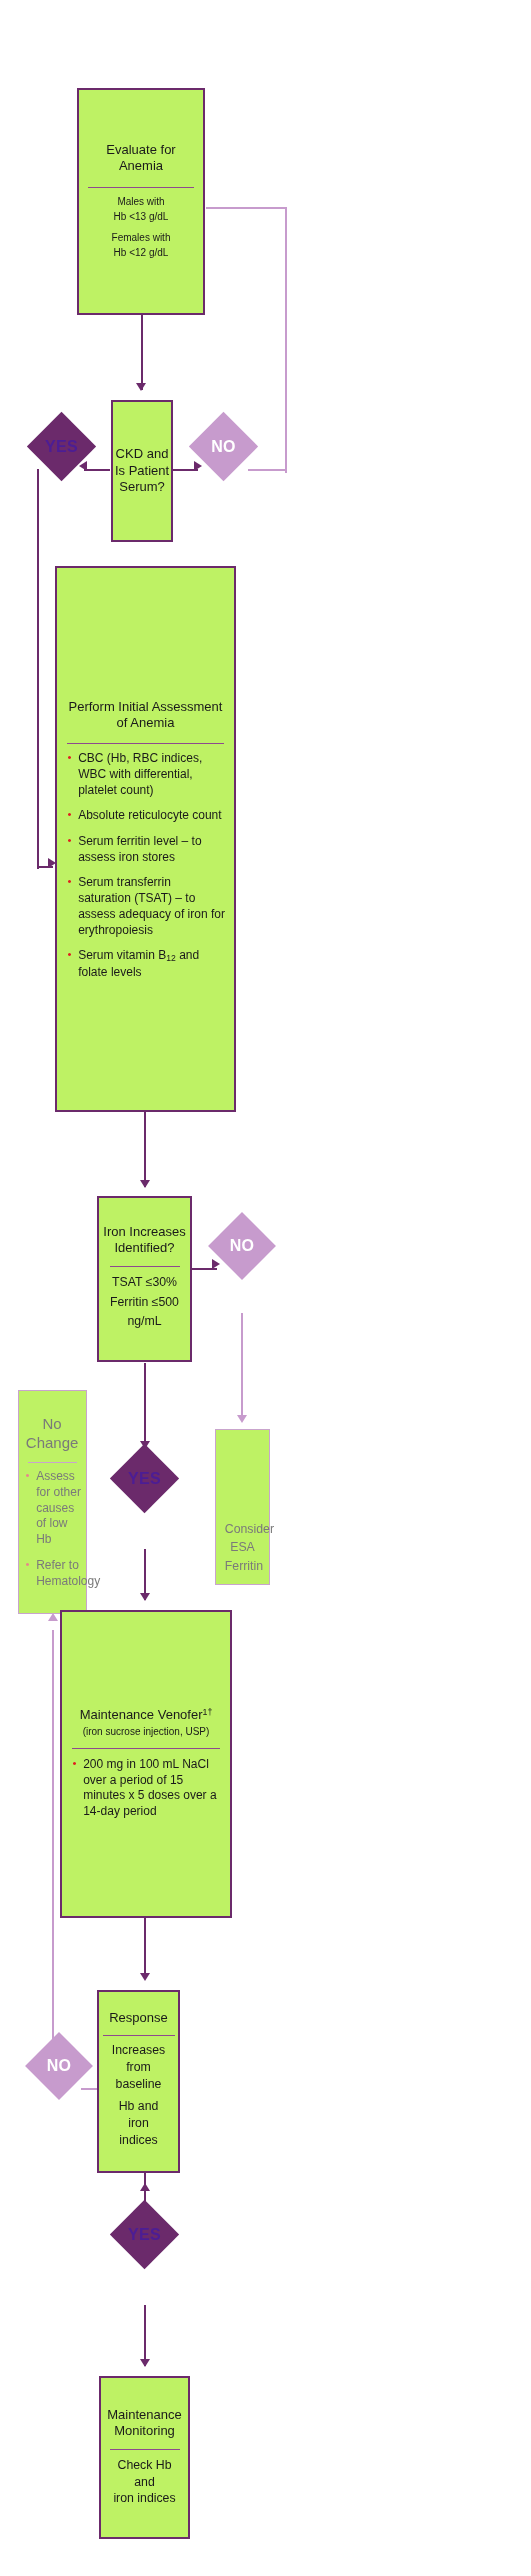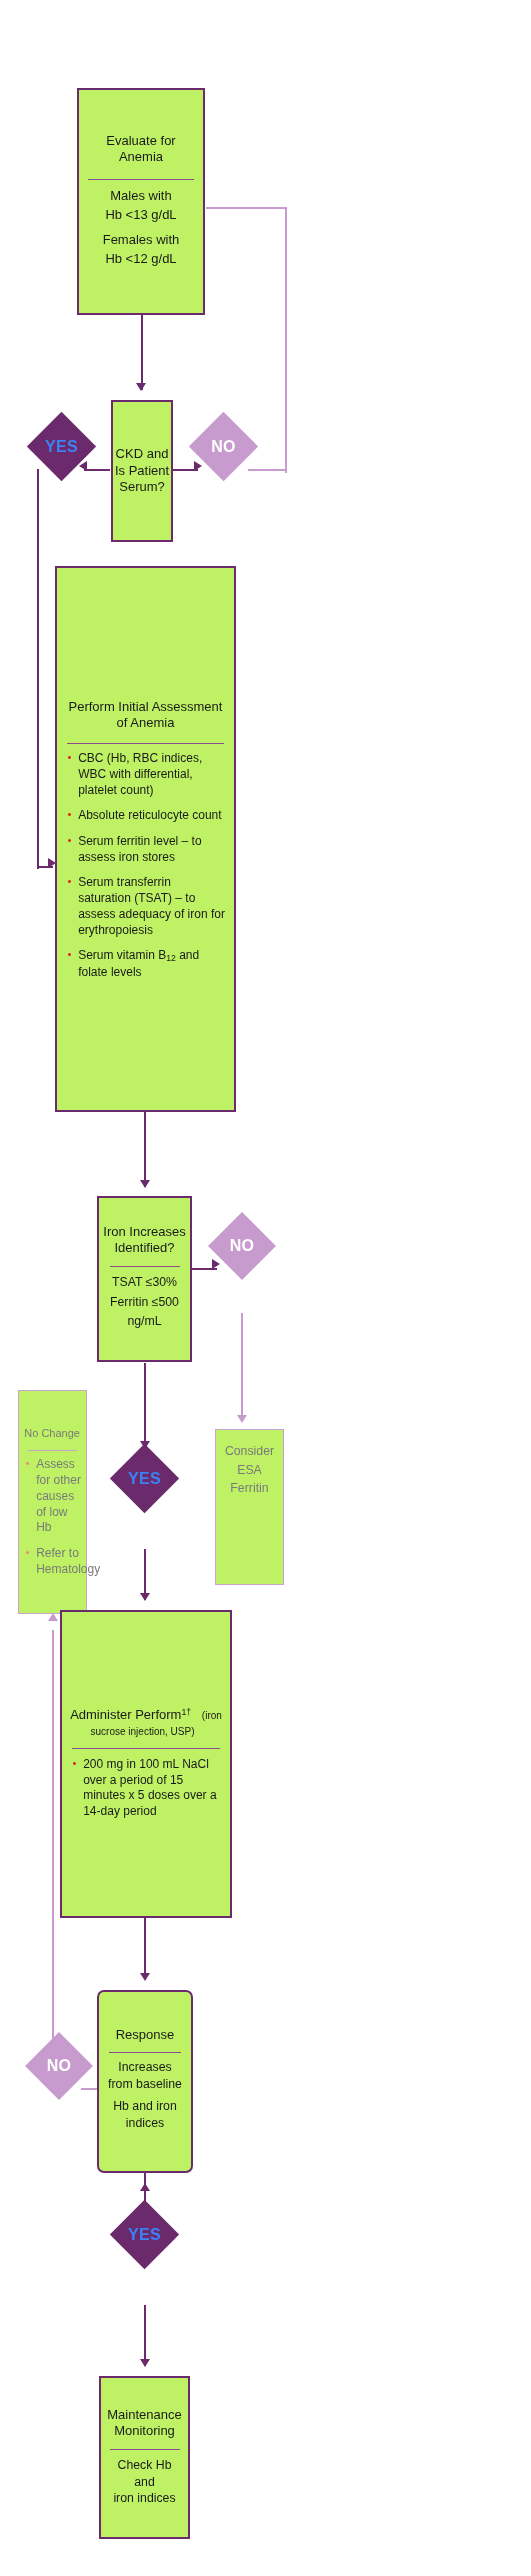--- a/index.html
+++ b/index.html
@@ -72,21 +72,21 @@
   }
   .diamond .dshape{
     position:absolute;left:0;top:0;width:100%;height:100%;
     transform:rotate(45deg);
   }
   .diamond .dlabel{
     position:relative;z-index:2;
     font-size:16px;font-weight:bold;letter-spacing:0.3px;
   }
   .dia-yes .dshape{background:#6B2A6B;}
-  .dia-yes .dlabel{color:#3b82f6;}
+  .dia-yes .dlabel{color:#4c1d95;}
   .dia-no  .dshape{background:#C79BCD;}
   .dia-no  .dlabel{color:#FFFFFF;text-align:right;}
 
   
   .ln-v,.ln-h{position:absolute;background:#6B2A6B;z-index:1;}
   .ln-v{width:1.8px;}
   .ln-h{height:1.8px;}
   .lt .ln-v,.lt.ln-v{background:#C79BCD;}
   .lt.ln-h{background:#C79BCD;}
   .ln-v.lt,.ln-h.lt{background:#C79BCD;}
@@ -103,21 +103,21 @@
 <body>
 
 <div id="canvas" style="width: 531px; height: 2576px; transform-origin: left top; transform: none;">
 
   <div class="node" style="left: 77px; top: 88px; width: 128px; height: 227px; transform-origin: left top; display: flex; flex-direction: column; justify-content: center;">
     <div class="hdr" style="padding-top: 8px; font-size: 13px;">
       <span class="ln">Evaluate for</span>
       <span class="ln">Anemia</span>
     </div>
     <div class="rule" style="width:106px;"></div>
-    <div class="body" style="padding-top: 7px; font-size: 13px;">
+    <div class="body" style="padding-top: 7px; font-size: 10px;">
       <span class="ln">Males with</span>
       <span class="ln">Hb &lt;13 g/dL</span>
       <span class="gap"></span>
       <span class="ln">Females with</span>
       <span class="ln">Hb &lt;12 g/dL</span>
     </div>
   </div>
 
   <div class="ln-v" style="left: 141px; top: 315px; height: 75px;"></div>
   <div class="arr arr-d" style="left: 136px; top: 383px;"></div>
@@ -197,53 +197,53 @@
   <div class="ln-v" style="left: 144px; top: 1363px; height: 85px;"></div>
   <div class="arr arr-d" style="left: 140px; top: 1441px;"></div>
   <div class="diamond dia-yes" style="left: 120px; top: 1454px; width: 49px; height: 49px; transform-origin: left top;">
     <span class="dshape"></span>
     <span class="dlabel">YES</span>
   </div>
   <div class="ln-v" style="left: 144px; top: 1549px; height: 51px;"></div>
   <div class="arr arr-d" style="left: 140px; top: 1593px;"></div>
 
   <div class="node faded" style="left: 17.6px; top: 1390px; width: 69px; height: 224px; border-width: 1.8px; transform-origin: left top; display: flex; flex-direction: column; justify-content: center;">
-    <div class="hdr" style="font-size: 11px; padding: 6.2px 3.5px 2.6px;">
+    <div class="hdr" style="font-size: 15px; padding: 6.2px 3.5px 2.6px;">
       <span class="ln">No Change</span>
     </div>
     <div class="rule" style="width:49px;"></div>
     <ul class="bul" style="font-size: 12px; padding: 6.2px 3.5px 3.5px 7px;">
       <li>Assess for other causes of low Hb</li>
       <li>Refer to Hematology</li>
     </ul>
   </div>
 
-  <div class="node faded" style="left: 215px; top: 1429px; width: 69px; height: 156px; border-width: 1.8px; transform-origin: left top; display: flex; flex-direction: column; justify-content: flex-start;">
+  <div class="node faded" style="left: 215px; top: 1429px; width: 55px; height: 156px; border-width: 1.8px; transform-origin: left top; display: flex; flex-direction: column; justify-content: flex-end;">
     <div class="body" style="font-size: 12.3px; line-height: 1.5; padding-top: 12.3px;">
       <span class="ln">Consider</span>
       <span class="ln">ESA</span>
       <span class="ln">Ferritin</span>
     </div>
   </div>
 
   <div class="node" style="left: 60px; top: 1610px; width: 172px; height: 308px; transform-origin: left top; display: flex; flex-direction: column; justify-content: center;">
     <div class="hdr" style="padding: 8px 5.3px 1.8px; font-size: 13px;">
-      <span class="ln"><span>Administer Perform</span><sup>1†</sup></span>
+      <span class="ln"><span>Maintenance Venofer</span><sup>1†</sup></span>
       <span class="sub ln" style="font-size: 10px;">(iron sucrose injection, USP)</span>
     </div>
     <div class="rule" style="width:148px;"></div>
     <ul class="bul" style="padding: 8px 8.8px 7px 10.6px; font-size: 12px;">
       <li>200 mg in 100 mL NaCl over a period of 15 minutes x 5 doses over a 14-day period</li>
     </ul>
   </div>
 
   <div class="ln-v" style="left: 144px; top: 1918px; height: 61px;"></div>
   <div class="arr arr-d" style="left: 140px; top: 1973px;"></div>
 
-  <div class="node" style="left: 97px; top: 1990px; width: 96px; height: 183px; transform-origin: left top; display: flex; flex-direction: column; justify-content: center; border-radius: 7px;">
+  <div class="node" style="left: 97px; top: 1990px; width: 83px; height: 183px; transform-origin: left top; display: flex; flex-direction: column; justify-content: center;">
     <div class="hdr" style="font-size: 13px; padding: 5.3px 3.5px 2.6px;">
       <span class="ln">Response</span>
     </div>
     <div class="rule" style="width:72px;"></div>
     <div class="body" style="font-size: 12.3px; padding-top: 6.2px; line-height: 1.4;">
       <span class="ln">Increases</span>
       <span class="ln">from baseline</span>
       <span class="gap" style="height:4.4px;"></span>
       <span class="ln">Hb and iron</span>
       <span class="ln">indices</span>

